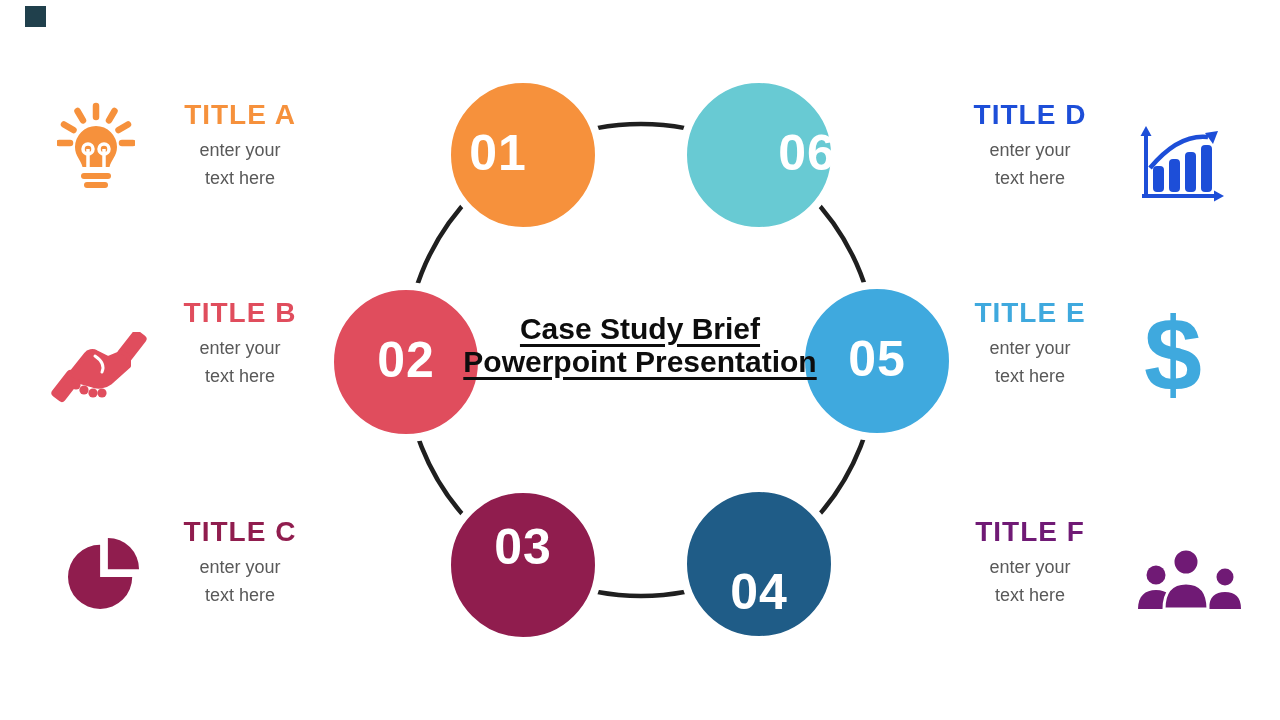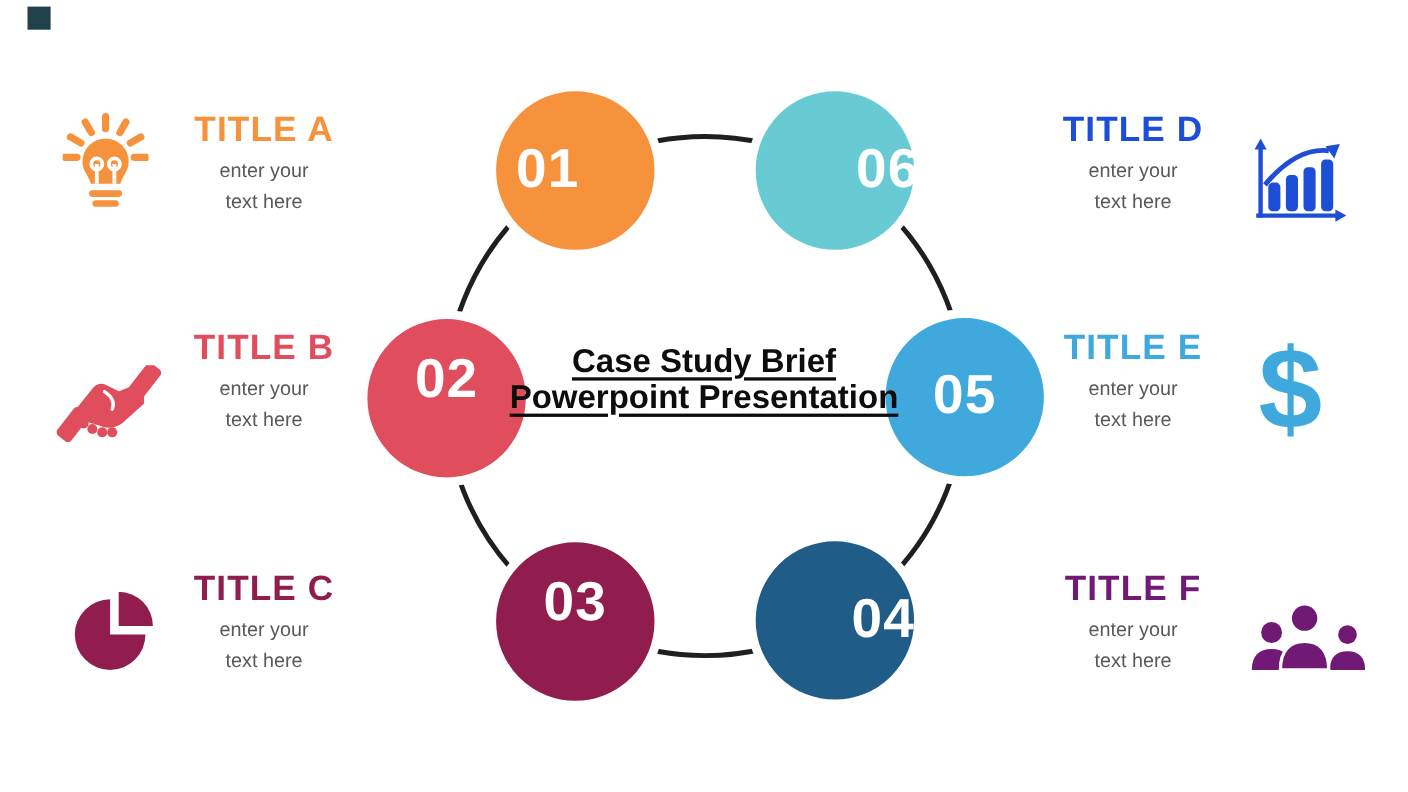--- a/index.html
+++ b/index.html
@@ -7,34 +7,34 @@
     position:relative;width:1280px;height:720px;background:#fff;overflow:hidden;
     font-family:"Liberation Sans",sans-serif;
   }
   .corner-marker{position:absolute;left:25px;top:6px;width:21px;height:21px;background:#20404C;}
   .diagram-svg{position:absolute;left:0;top:0;width:1280px;height:720px;}
   .step-num{
     position:absolute;transform:translate(-50%,-54%);
     color:#fff;font-size:50px;font-weight:600;letter-spacing:1px;
   }
   .n01{left:498px;top:155px;text-align:center;} .n06{left:759px;top:155px;margin-left:48px;}
-  .n02{left:406px;top:346px;} .n05{left:877px;top:361px;}
-  .n03{left:523px;top:549px;} .n04{left:759px;top:564px;margin-left:44px;}
+  .n02{left:406px;top:362px;} .n05{left:877px;top:361px;}
+  .n03{left:523px;top:549px;} .n04{left:759px;top:594px;}
   .center-title{
     position:absolute;left:640px;top:312px;transform:translateX(-50%);
     width:420px;text-align:center;color:#0d0d0d;
     font-size:30px;font-weight:bold;line-height:33px;
   }
   .center-title .tline{
     text-decoration:underline;text-decoration-thickness:3px;text-underline-offset:5px;
   }
   .txt-block{position:absolute;width:160px;text-align:center;}
   .txt-left{left:160px;} .txt-right{left:950px;}
   .row1{top:99px;} .row2{top:297px;} .row3{top:516px;}
-  .item-title{font-size:32px;font-weight:bold;letter-spacing:1px;margin-bottom:5px;}
+  .item-title{font-size:28px;font-weight:bold;letter-spacing:1px;margin-bottom:5px;}
   .item-body{font-size:18px;line-height:28px;color:#595959;}
   .c-orange{color:#F6913C;} .c-crimson{color:#E04D5D;} .c-burgundy{color:#901D4E;}
   .c-teal{color:#1d4ed8;} .c-blue{color:#3FA9DE;} .c-navy{color:#701a75;}
   .icon{position:absolute;}
   .icon svg{display:block;}
   .ic-bulb{left:57px;top:95px;}
   .ic-hand{left:50px;top:332px;}
   .ic-pie{left:66px;top:538px;}
   .ic-chart{left:1136px;top:126px;}
   .ic-dollar{left:1142px;top:300px;width:62px;text-align:center;

